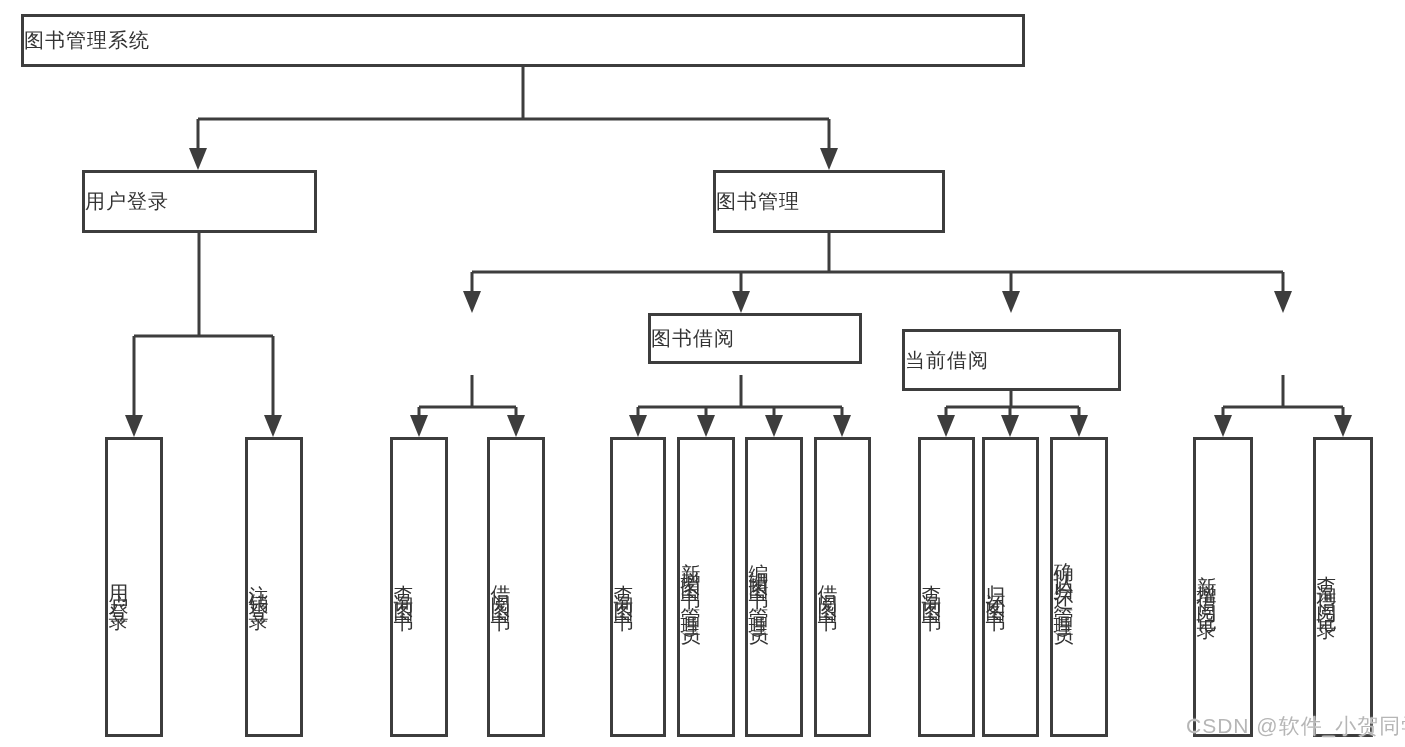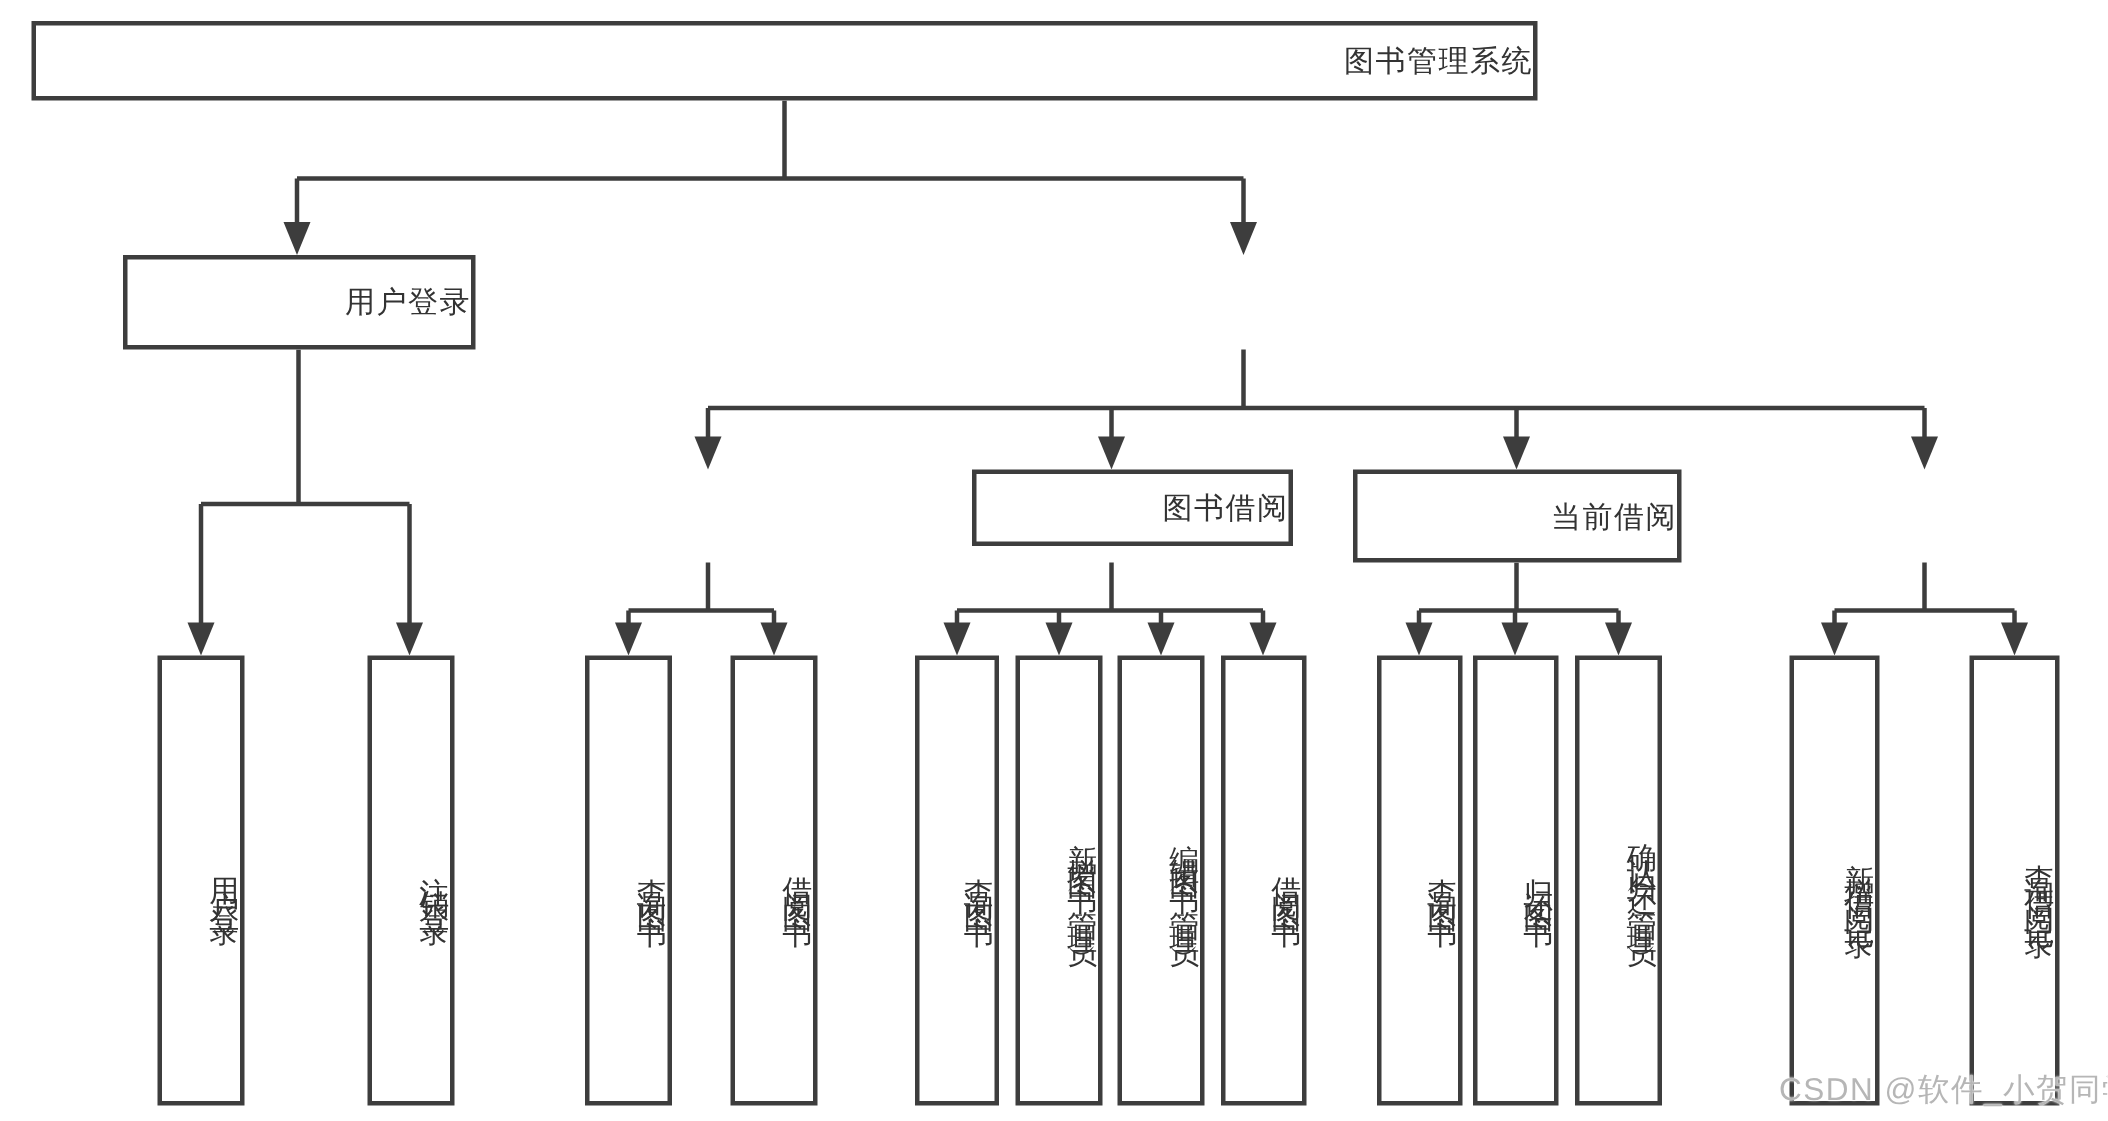--- a/index.html
+++ b/index.html
@@ -32,21 +32,21 @@
   .connectors polygon {
     fill: var(--line-color);
     stroke: none;
   }
   .box {
     position: absolute;
     background: #ffffff;
     border: 3px solid var(--line-color);
     display: flex;
     align-items: center;
-    justify-content: flex-end;
+    justify-content: flex-start;
     color: var(--text-color);
     z-index: 2;
   }
   .box-h {
     font-size: 20px;
     letter-spacing: 1px;
     white-space: nowrap;
   }
   .box-v {
     font-size: 20px;
@@ -136,25 +136,28 @@
     <polygon points="1334,415 1352,415 1343,437"></polygon>
   </svg>
 
   <div class="box box-h" style="left:21px; top:14px; width:1004px; height:53px;">
     <span>图书管理系统</span>
   </div>
 
   <div class="box box-h" style="left:82px; top:170px; width:235px; height:63px;">
     <span>用户登录</span>
   </div>
+  <div class="box box-h" style="left:713px; top:170px; width:232px; height:63px;">
+    <span>图书管理</span>
+  </div>
 
   <div class="box box-h" style="left:648px; top:313px; width:214px; height:51px;">
     <span>图书借阅</span>
   </div>
-  <div class="box box-h" style="left:902px; top:313px; width:219px; height:62px;">
+  <div class="box box-h" style="left:902px; top:329px; width:219px; height:62px;">
     <span>当前借阅</span>
   </div>
 
   <div class="box box-v" style="left:105px; top:437px; width:58px; height:300px;">
     <span class="vtext">用户登录</span>
   </div>
   <div class="box box-v" style="left:245px; top:437px; width:58px; height:300px;">
     <span class="vtext">注销登录</span>
   </div>
 

